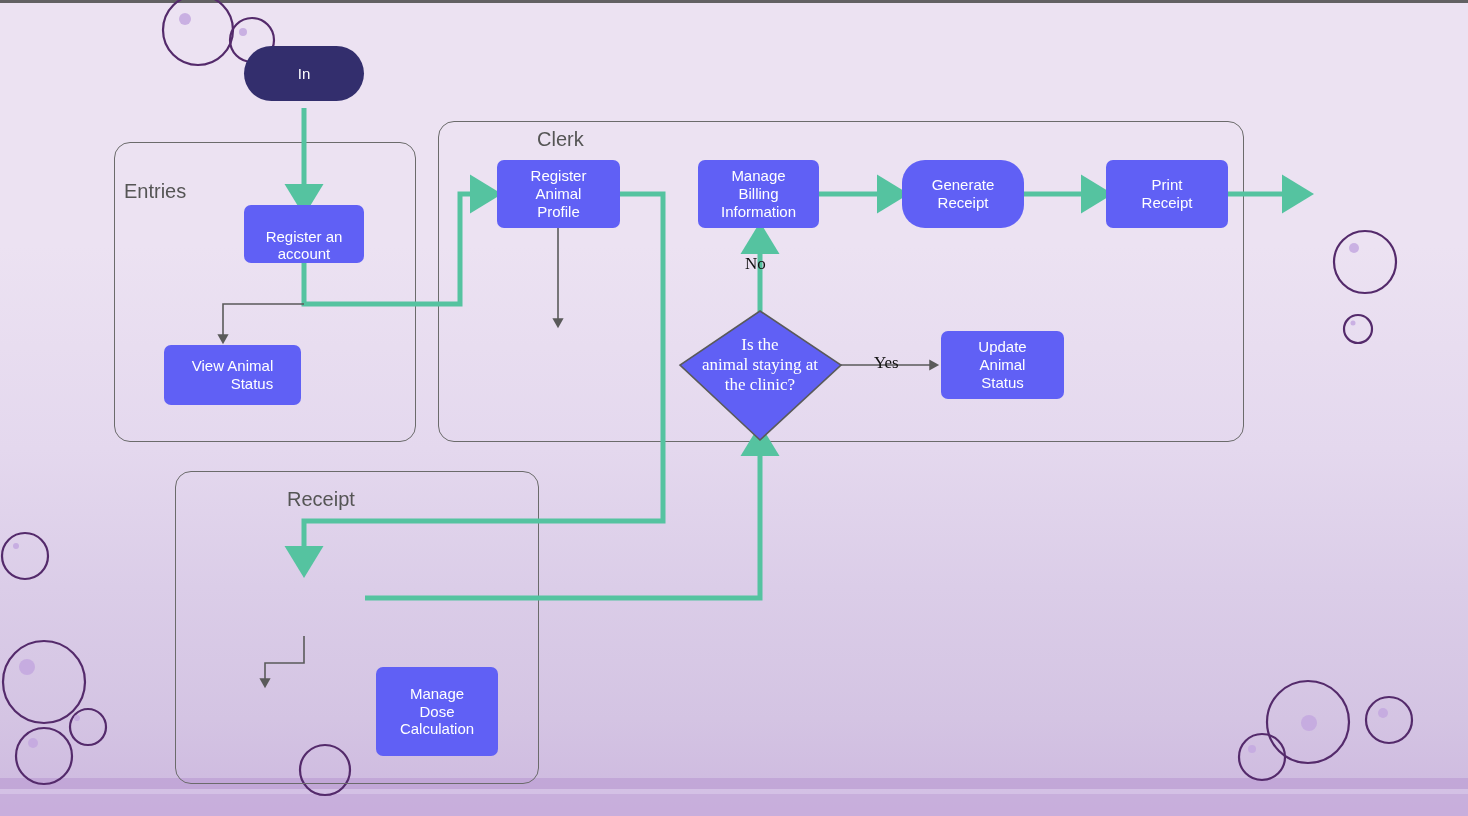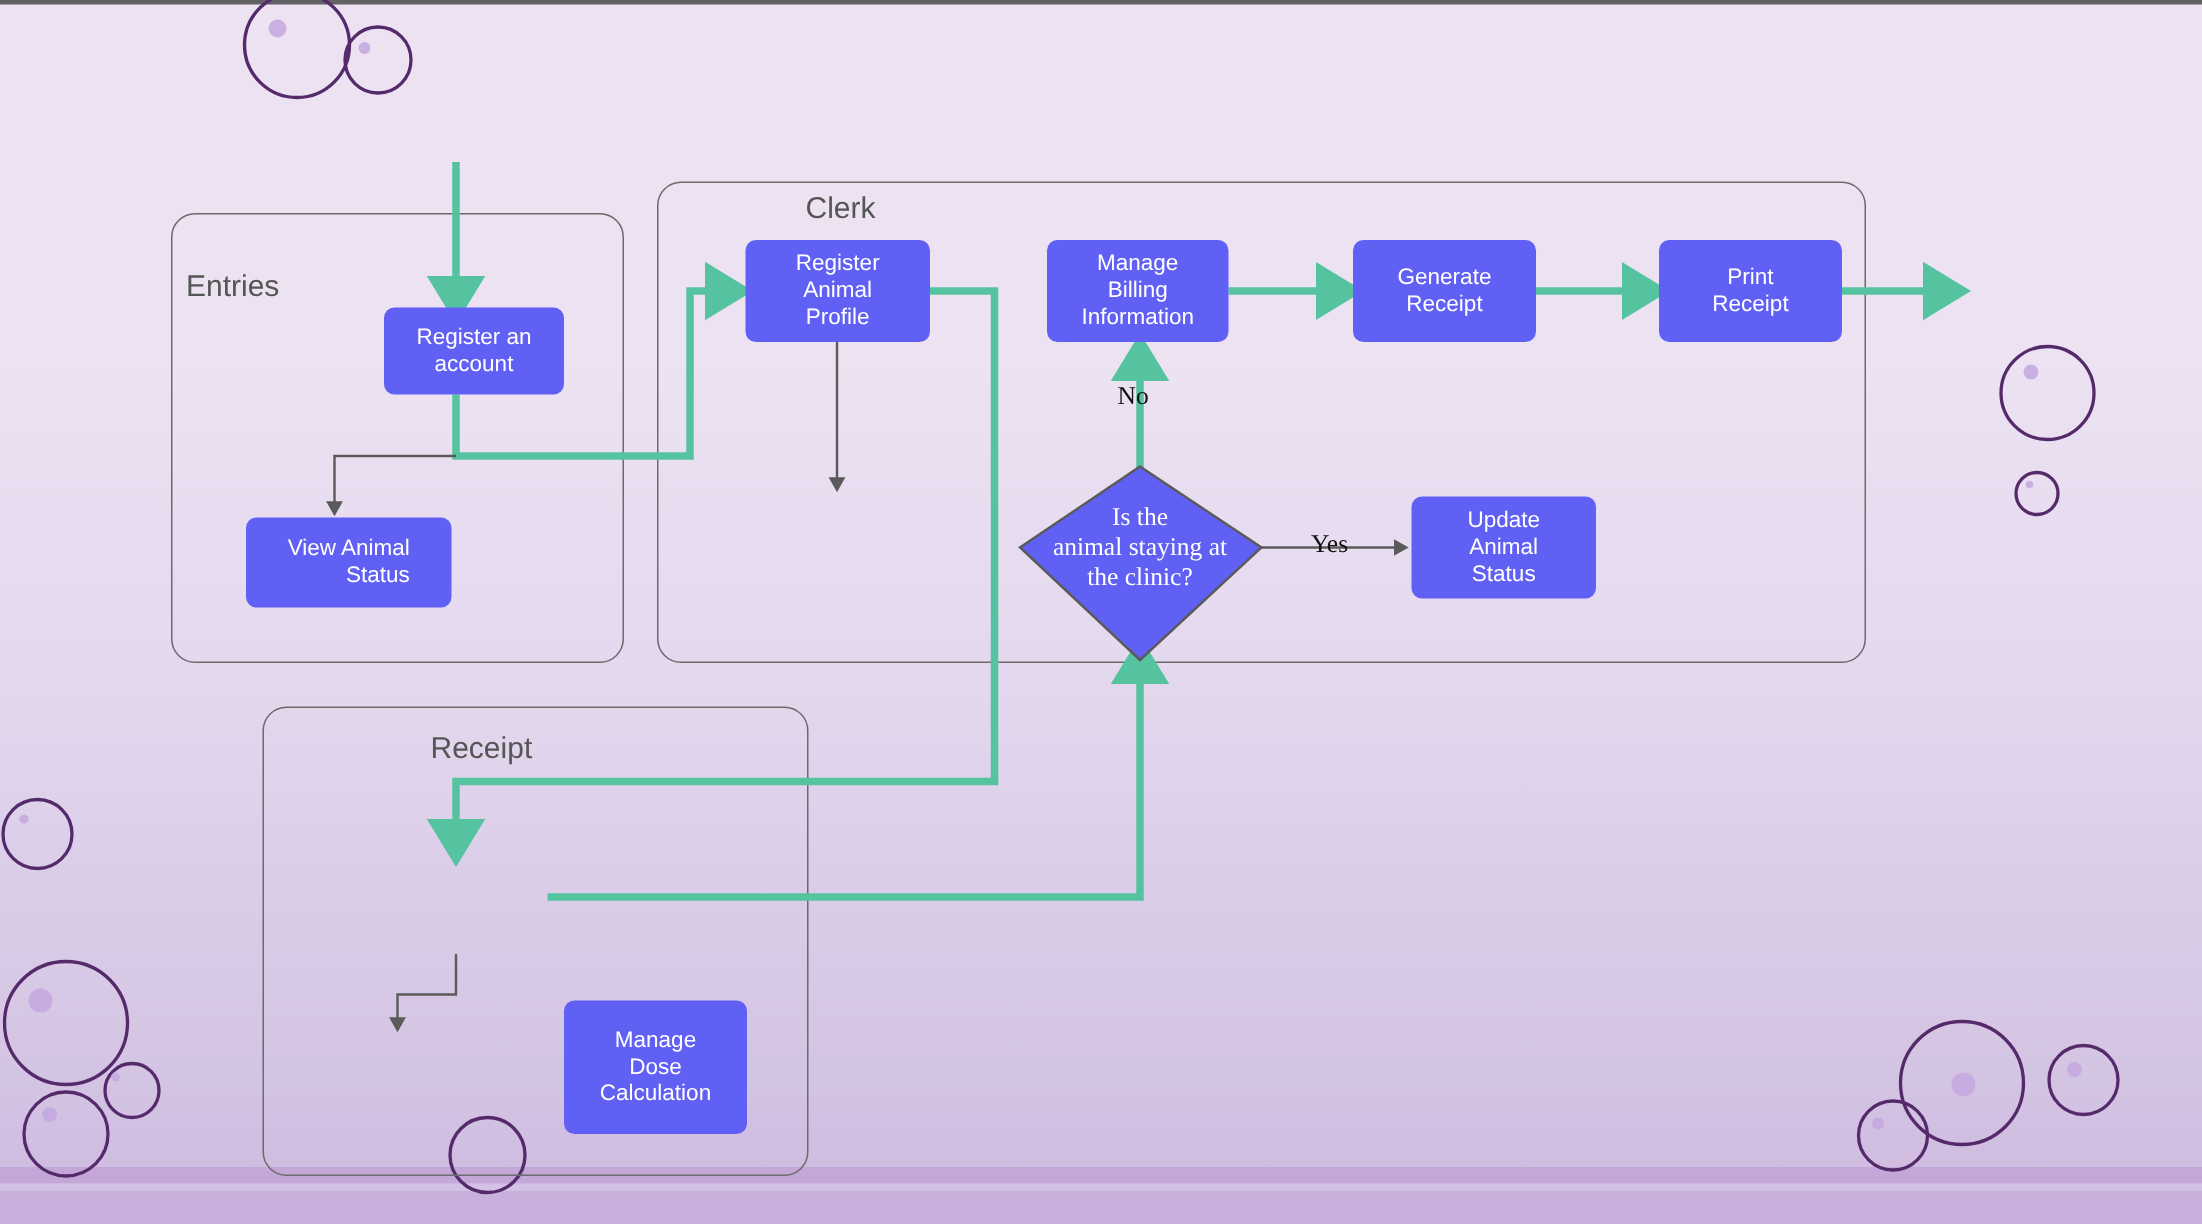--- a/index.html
+++ b/index.html
@@ -157,23 +157,26 @@
       <path d="M558,228 L558,324"></path>
 
       <path d="M841,365 L935,365"></path>
 
       <path d="M304,636 L304,663 L265,663 L265,684"></path>
     </g>
 
     <polygon points="760,311 841,365 760,440 680,365" fill="#6060f5" stroke="#5a5a5a" stroke-width="1.6"></polygon>
   </svg>
 
-
-
-  <div class="node node-process" style="left:256px; top:205px; width:120px; height:58px;">
+  <div class="node node-terminal" style="left:244px; top:46px; width:120px; height:55px;">
+    <span class="nodetext">In</span>
+  </div>
+
+
+  <div class="node node-process" style="left:244px; top:205px; width:120px; height:58px;align-items:flex-end;">
     <span class="nodetext">Register an
 account</span>
   </div>
 
   <div class="node node-process" style="left:164px; top:345px; width:137px; height:60px;text-align:right;">
     <span class="nodetext">View Animal
 Status</span>
   </div>
 
   <div class="node node-process" style="left:497px; top:160px; width:123px; height:68px;">
@@ -182,21 +185,21 @@
 Profile</span>
   </div>
 
 
   <div class="node node-process" style="left:698px; top:160px; width:121px; height:68px;">
     <span class="nodetext">Manage
 Billing
 Information</span>
   </div>
 
-  <div class="node node-process" style="left:902px; top:160px; width:122px; height:68px;">
+  <div class="node node-process" style="left:902px; top:160px; width:122px; height:68px;border-radius:23px;">
     <span class="nodetext">Generate
 Receipt</span>
   </div>
 
   <div class="node node-process" style="left:1106px; top:160px; width:122px; height:68px;">
     <span class="nodetext">Print
 Receipt</span>
   </div>
 
   <div class="node node-decision" style="left:672px; top:330px; width:176px; height:70px;">

